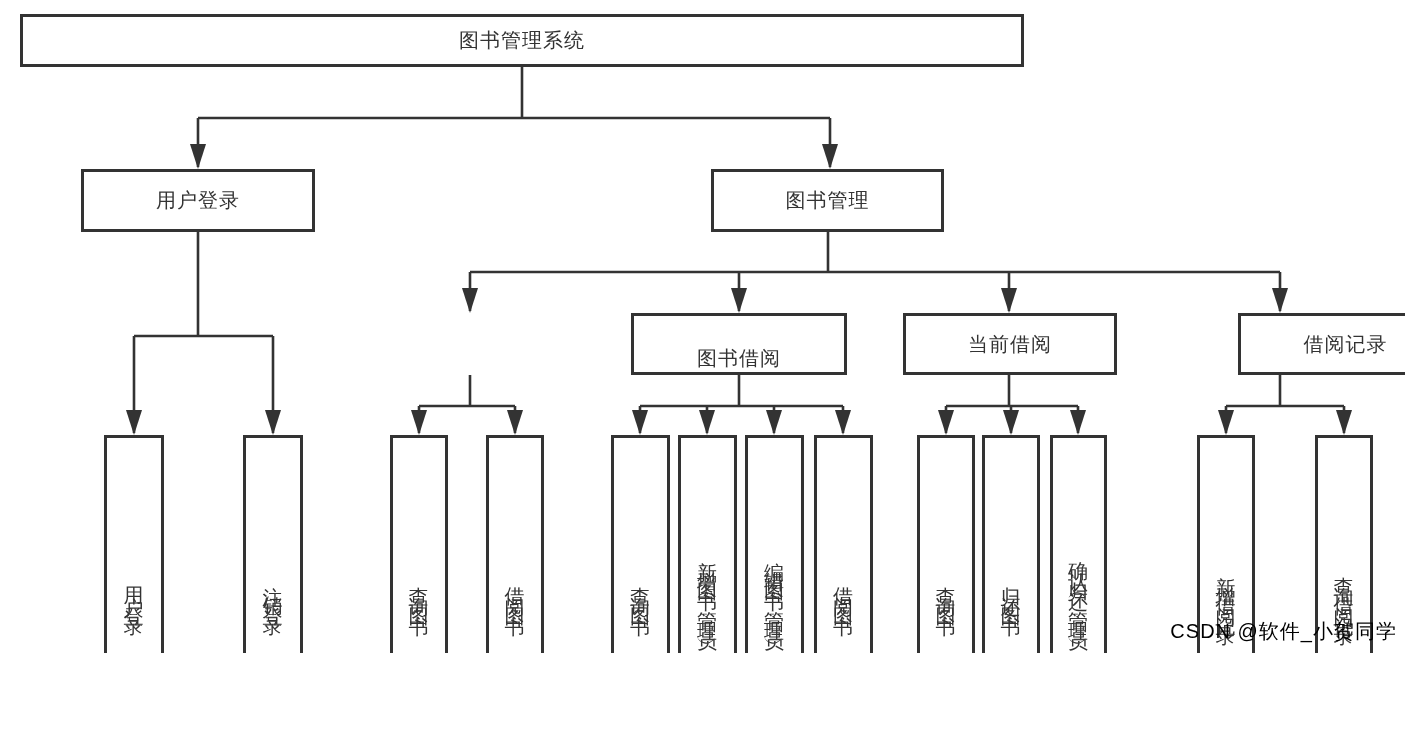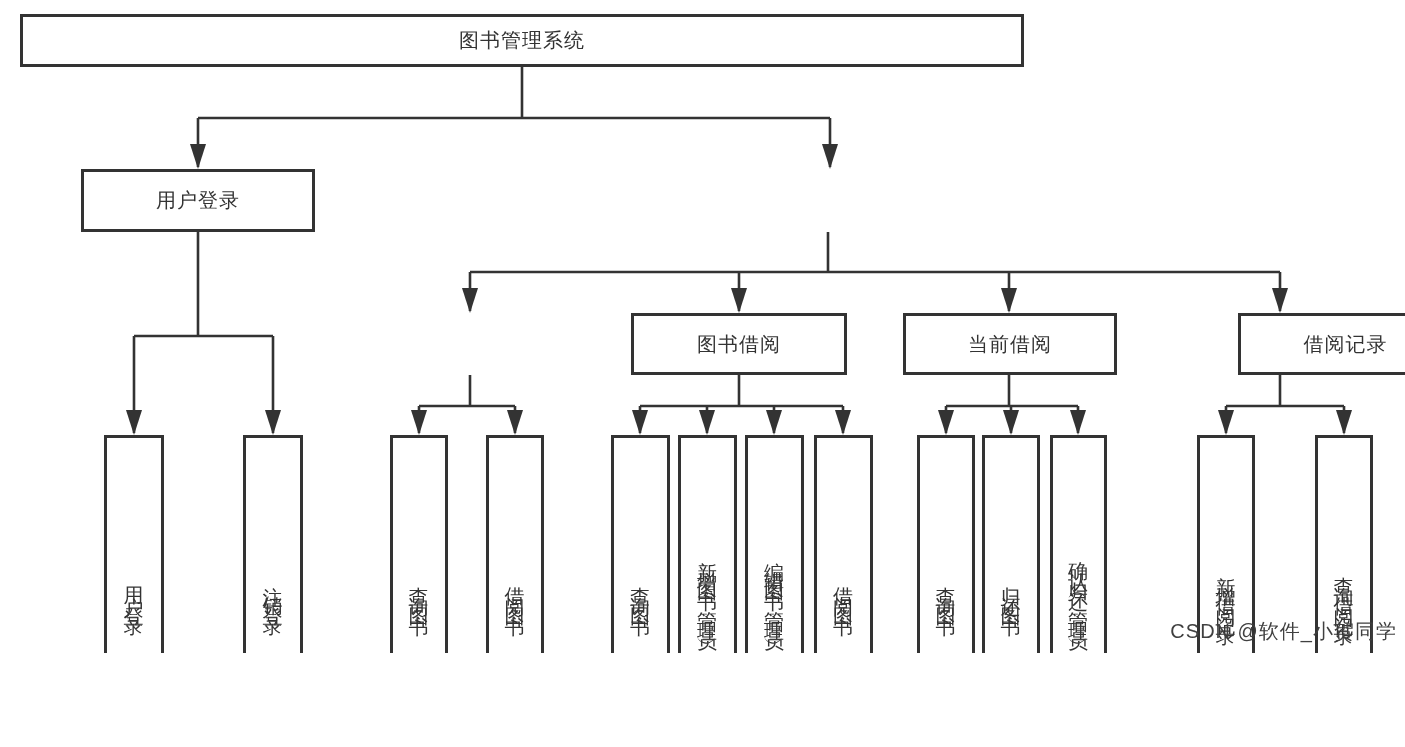--- a/index.html
+++ b/index.html
@@ -36,21 +36,21 @@
     letter-spacing: 10px;
     margin-bottom: -10px;
     line-height: 1;
     white-space: nowrap;
   }
   .watermark {
     position: absolute;
     right: 8px;
     bottom: 8px;
     font-size: 20px;
-    color: #404040;
+    color: #000000;
     letter-spacing: 1px;
     z-index: 3;
     pointer-events: none;
     margin-left: 46px;
   }
 </style>
 </head>
 <body>
 
 <div class="canvas">
@@ -95,22 +95,25 @@
       </g>
   </svg>
 
   <div class="box" style="left:20px; top:14px; width:1004px; height:53px;">
     <span>图书管理系统</span>
   </div>
 
   <div class="box" style="left:81px; top:169px; width:234px; height:63px;">
     <span>用户登录</span>
   </div>
+  <div class="box" style="left:711px; top:169px; width:233px; height:63px;">
+    <span>图书管理</span>
+  </div>
 
-  <div class="box" style="left:631px; top:313px; width:216px; height:62px;">
+  <div class="box" style="left:631px; top:313px; width:216px; height:62px;align-items:flex-end;">
     <span>图书借阅</span>
   </div>
   <div class="box" style="left:903px; top:313px; width:214px; height:62px;">
     <span>当前借阅</span>
   </div>
   <div class="box" style="left:1238px; top:313px; width:215px; height:62px;">
     <span>借阅记录</span>
   </div>
 
   <div class="box vbox" style="left:104px; top:435px; width:60px; height:302px;">

